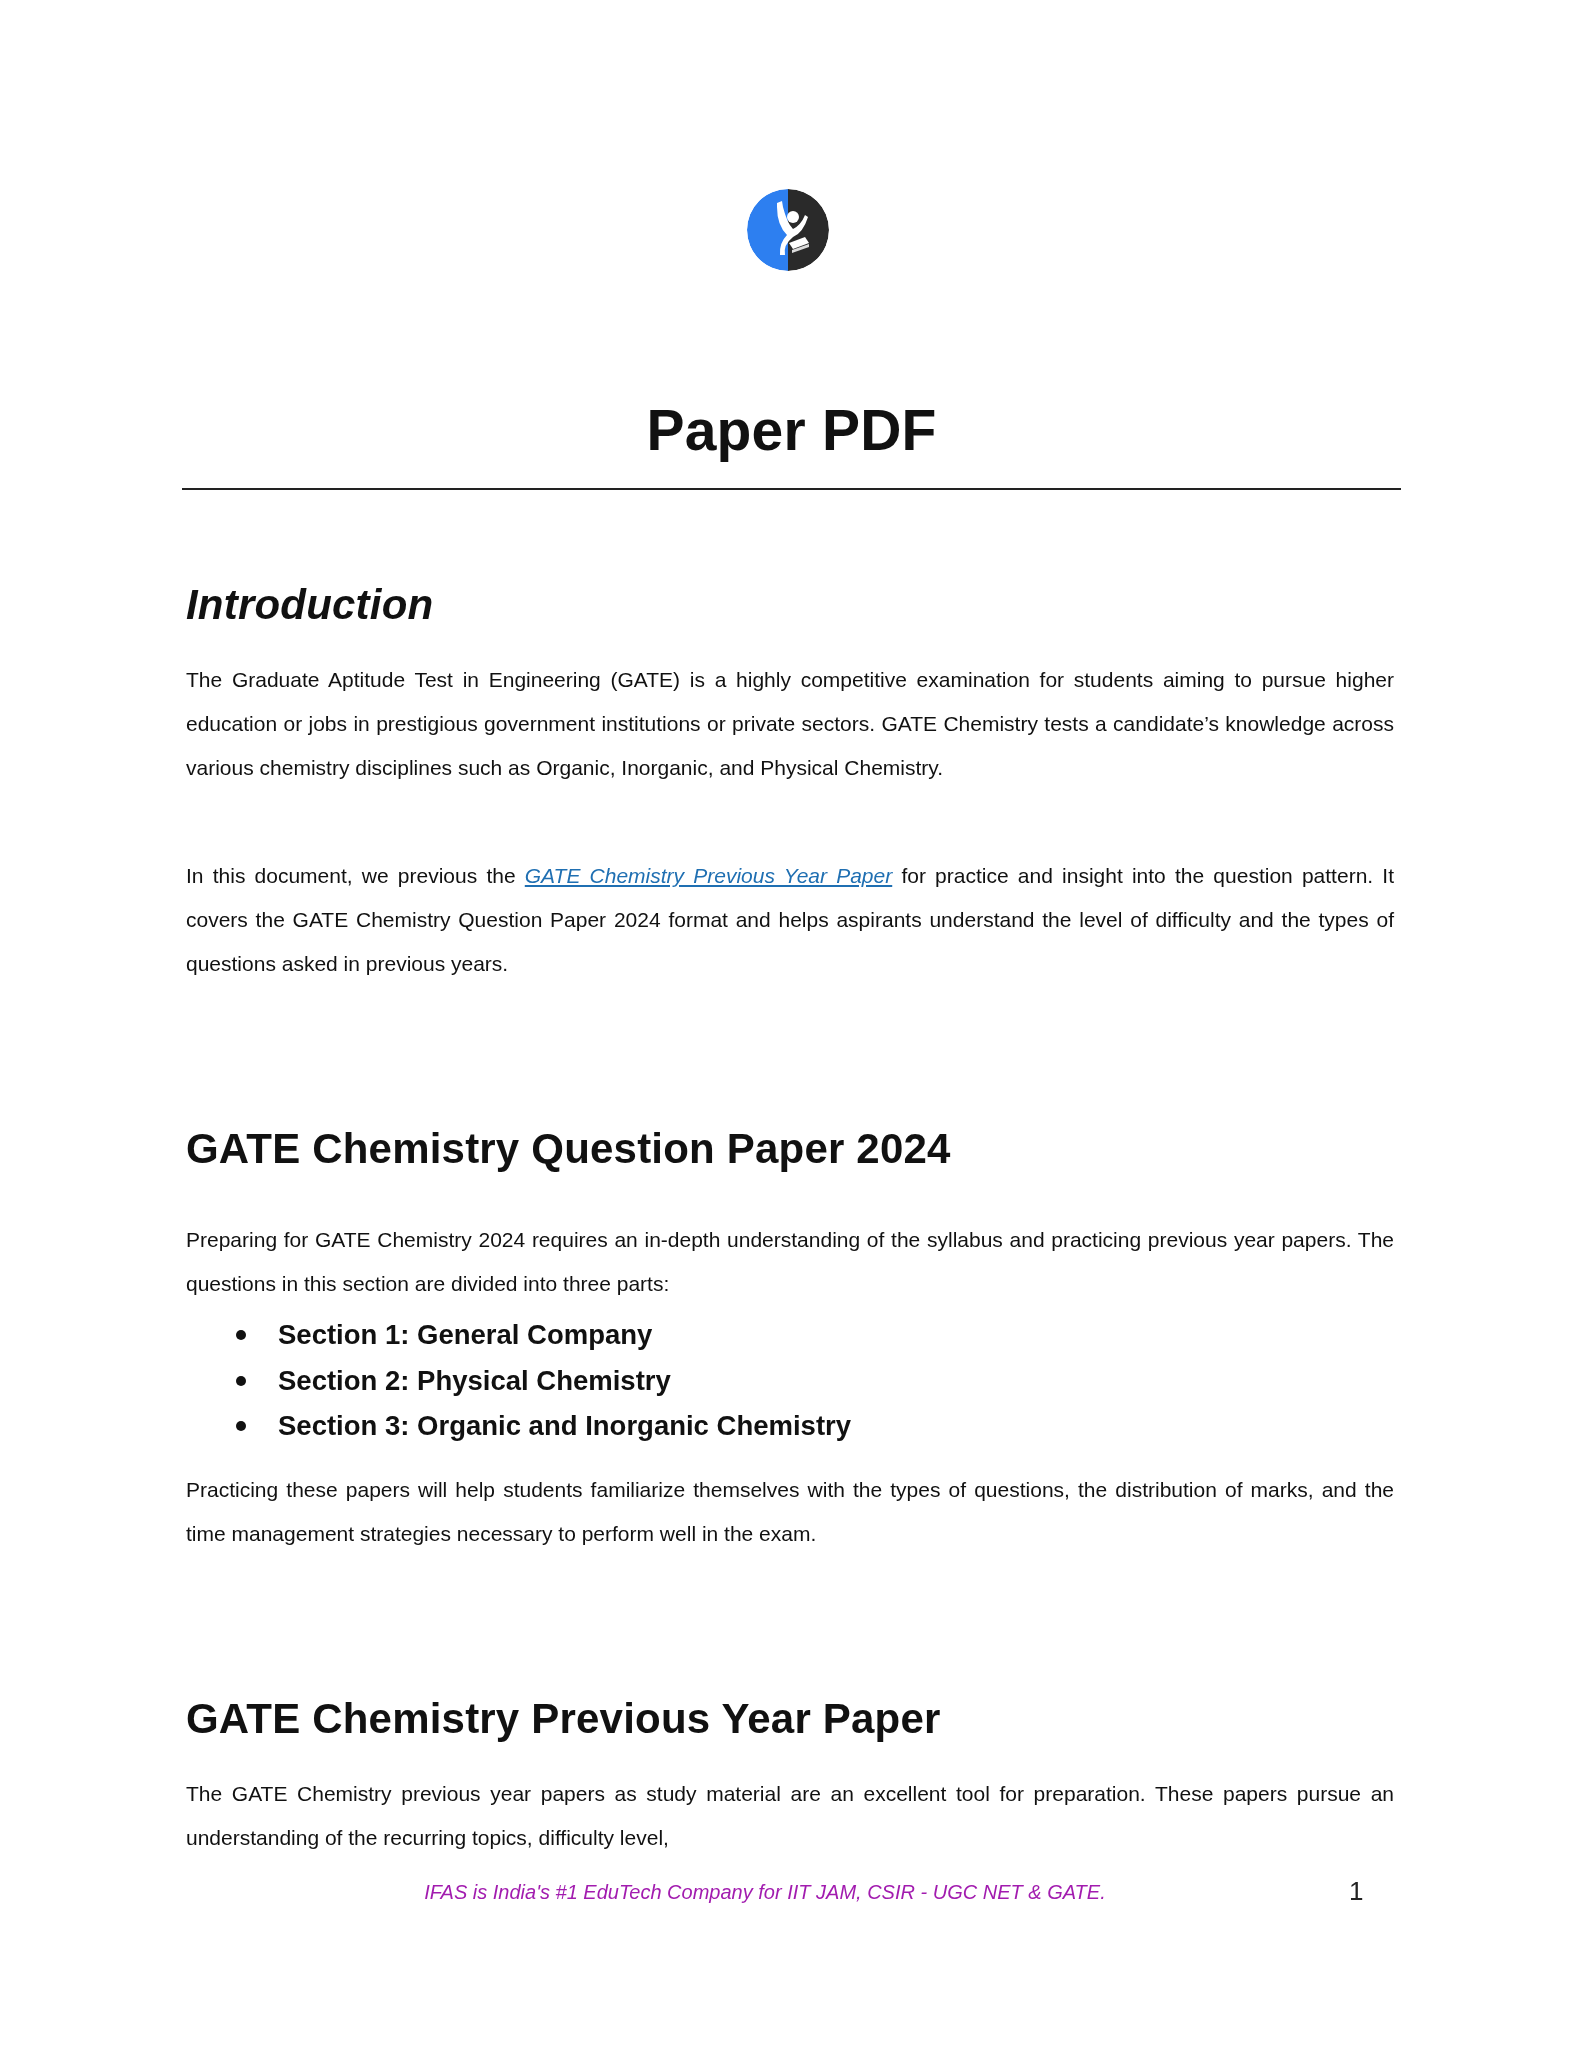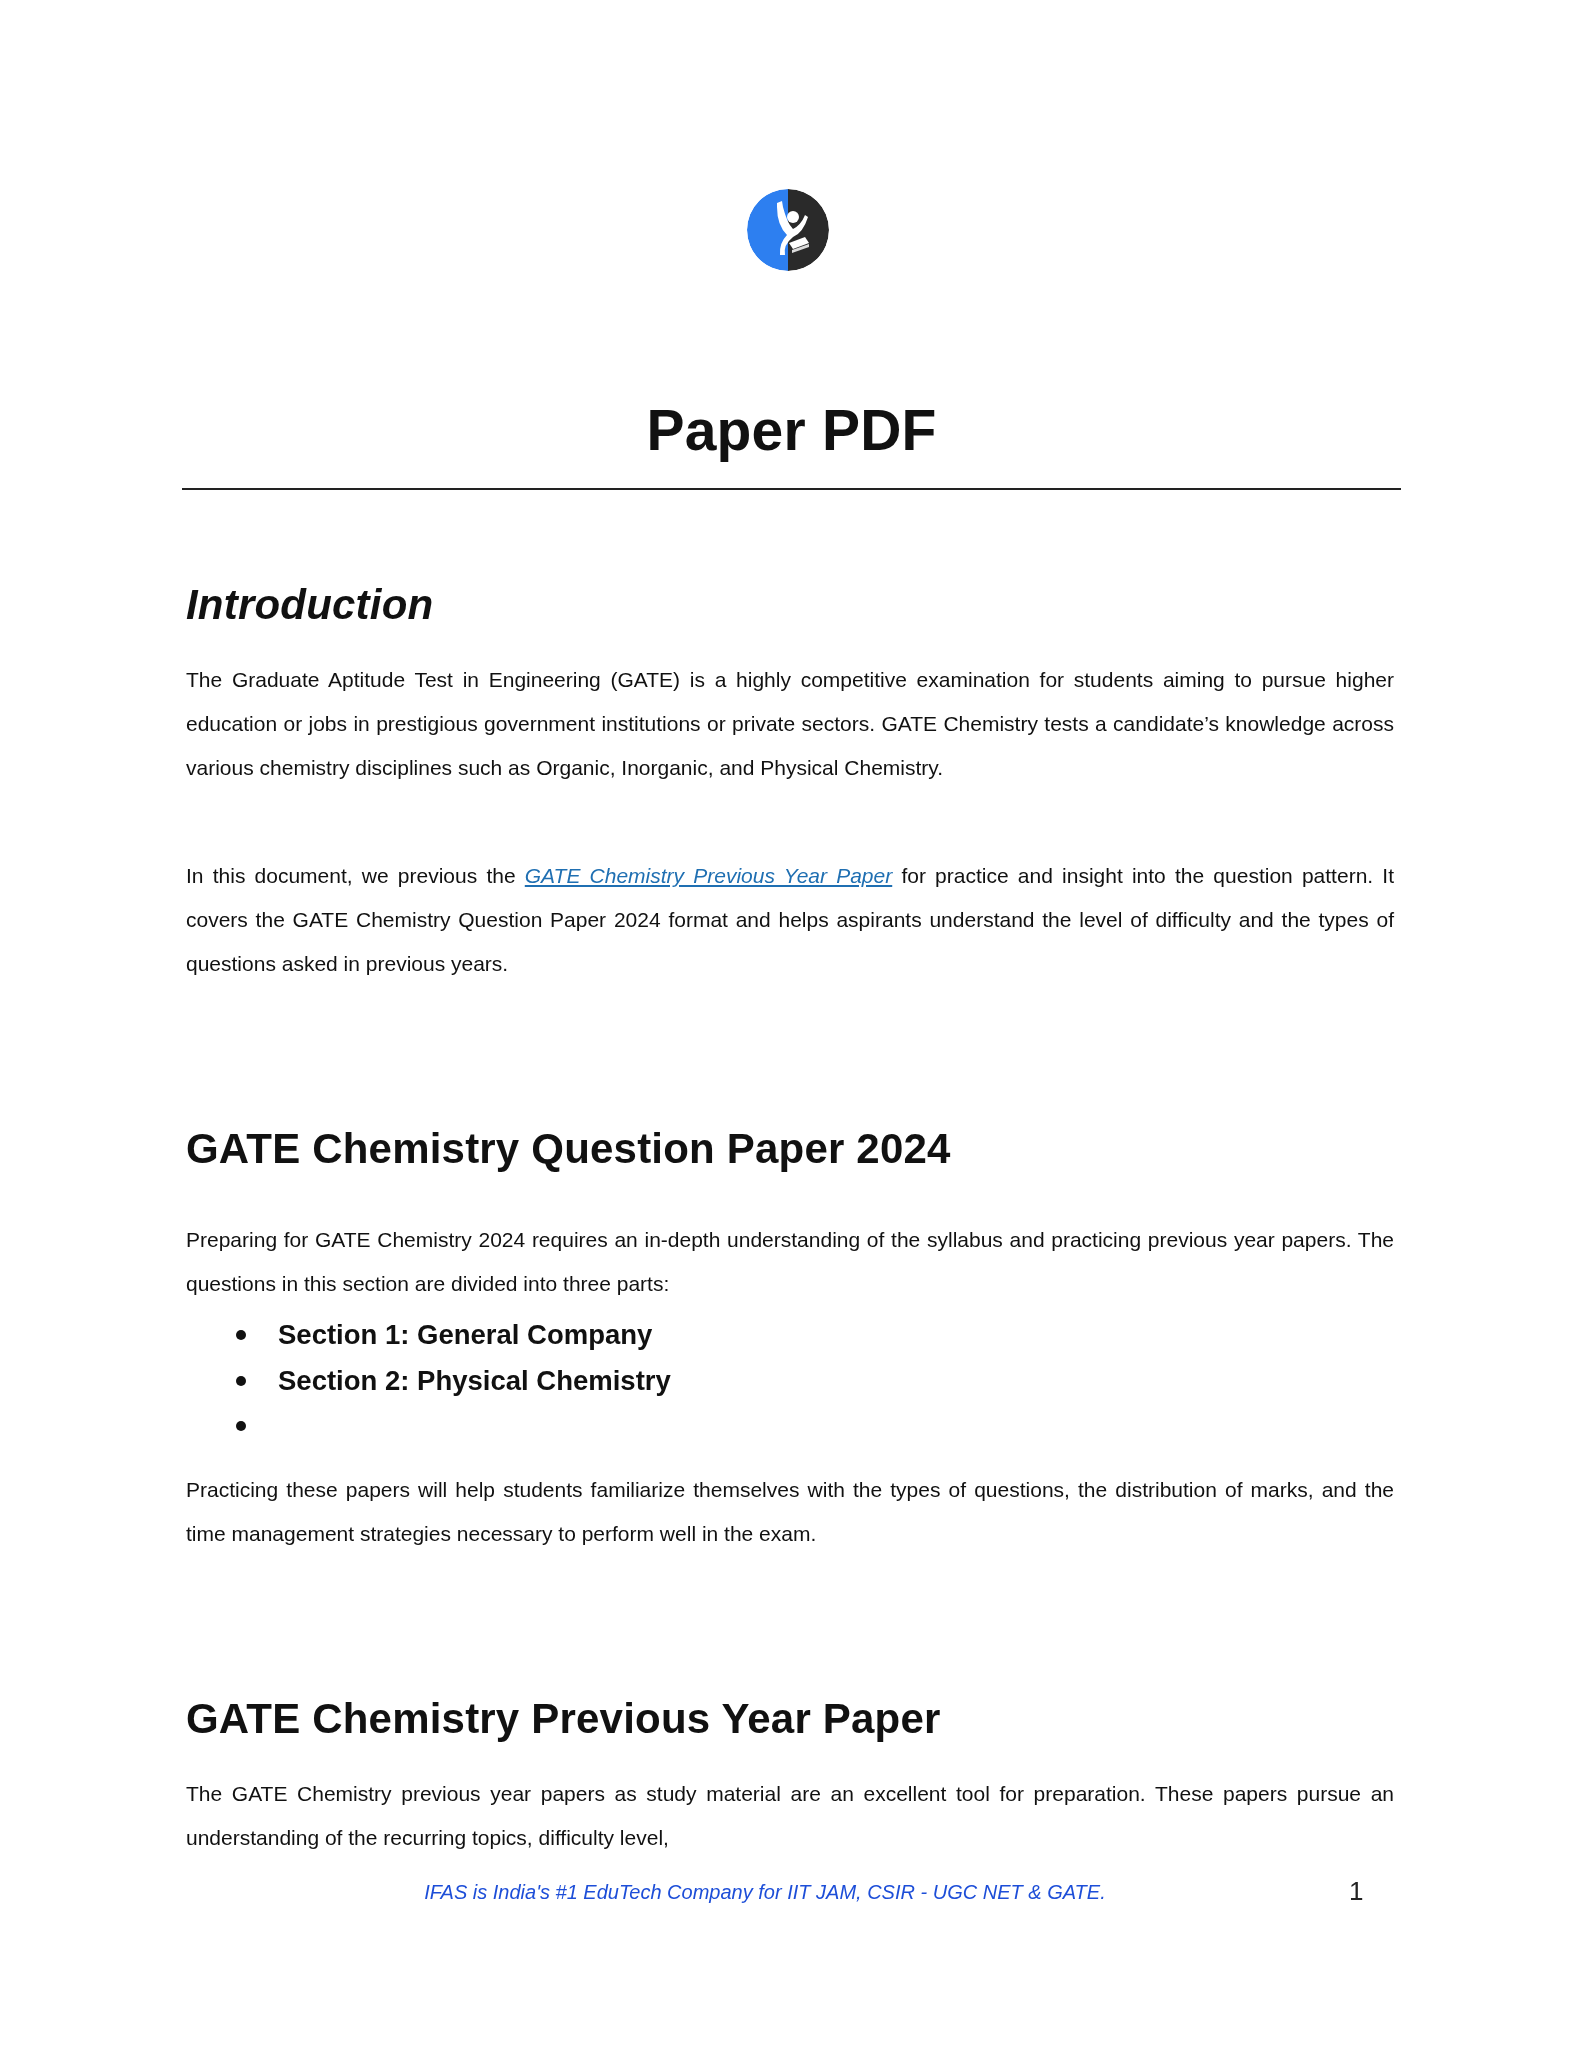--- a/index.html
+++ b/index.html
@@ -33,21 +33,21 @@
     .bullets li {
       position: relative; padding-left: 92px; font-weight: bold; font-size: 27.5px;
       line-height: 45.5px; height: 45.5px;
     }
     .bullets .dot {
       position: absolute; left: 50px; top: 18px; width: 10px; height: 10px;
       border-radius: 50%; background: #111;
     }
     .footer {
       position: absolute; left: 400px; width: 730px; top: 1881px; text-align: center;
-      font-style: italic; font-size: 20px; color: #1d4ed8;
+      font-style: italic; font-size: 20px; color: #a21caf;
     }
     .page-num {
       position: absolute; left: 1349px; top: 1876px; font-size: 26px; color: #222;
     }
   </style>
 </head>
 <body>
 
 <div class="logo">
   <svg width="82" height="82" viewBox="0 0 82 82">
@@ -73,21 +73,21 @@
 
 <p class="p" style="top:854px;"><span>In this document, we previous the </span><a class="link">GATE Chemistry Previous Year Paper</a><span> for practice and insight into the question pattern. It covers the GATE Chemistry Question Paper 2024 format and helps aspirants understand the level of difficulty and the types of questions asked in previous years.</span></p>
 
 <h2 class="h2" style="top:1124px;">GATE Chemistry Question Paper 2024</h2>
 
 <p class="p" style="top:1218px;">Preparing for GATE Chemistry 2024 requires an in-depth understanding of the syllabus and practicing previous year papers. The questions in this section are divided into three parts:</p>
 
 <ul class="bullets">
   <li><span class="dot"></span><span>Section 1: General Company</span></li>
   <li><span class="dot"></span><span>Section 2: Physical Chemistry</span></li>
-  <li><span class="dot"></span></li>
+  <li><span class="dot"></span><span>Section 3: Organic and Inorganic Chemistry</span></li>
 </ul>
 
 <p class="p" style="top:1468px;">Practicing these papers will help students familiarize themselves with the types of questions, the distribution of marks, and the time management strategies necessary to perform well in the exam.</p>
 
 <h2 class="h2" style="top:1694px;">GATE Chemistry Previous Year Paper</h2>
 
 <p class="p" style="top:1772px;">The GATE Chemistry previous year papers as study material are an excellent tool for preparation. These papers pursue an understanding of the recurring topics, difficulty level,</p>
 
 <div class="footer">IFAS is India's #1 EduTech Company for IIT JAM, CSIR - UGC NET &amp; GATE.</div>
 <div class="page-num">1</div>

